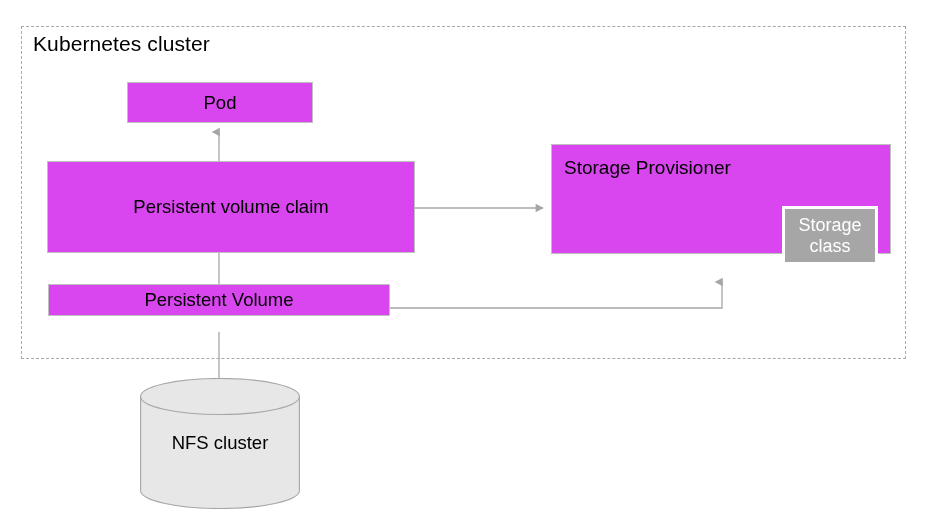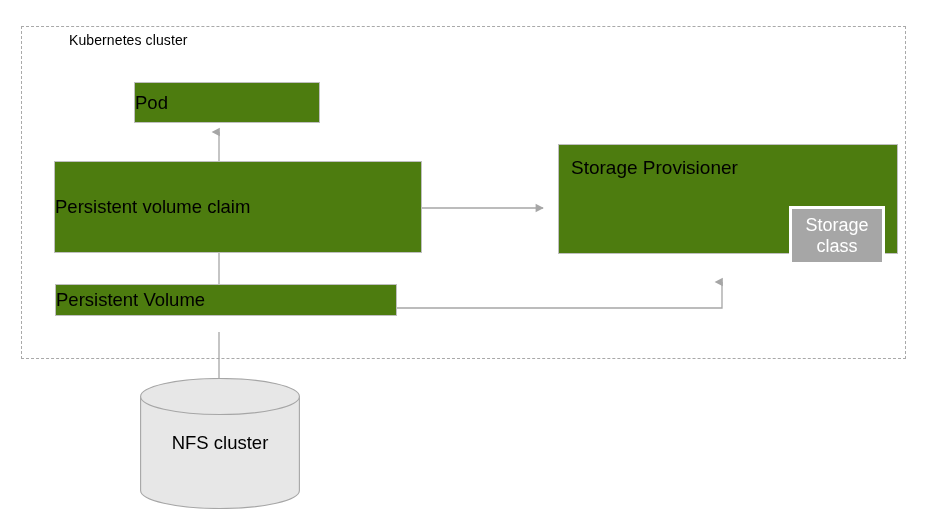--- a/index.html
+++ b/index.html
@@ -32,36 +32,35 @@
     width: 885px;
     height: 333px;
     border: 1.4px dashed #a9a9a9;
     box-sizing: border-box;
     background: transparent;
   }
   .cluster-title {
     position: absolute;
     left: 33px;
     top: 32px;
-    font-size: 14px;
+    font-size: 21px;
     color: #000000;
     letter-spacing: 0.1px;
     white-space: nowrap;
-    margin-left: 36px;
   }
   .node {
     position: absolute;
     box-sizing: border-box;
-    background: #4d7c0f;
+    background: #d946ef;
     border: 1.1px solid #bfbfbf;
     color: #000000;
     display: flex;
     align-items: center;
+    justify-content: center;
     text-align: center;
-    margin-left: 7px;
   }
   .node-pod {
     left: 127px;
     top: 82px;
     width: 186px;
     height: 41px;
     font-size: 18.5px;
   }
   .node-pvc {
     left: 47px;

